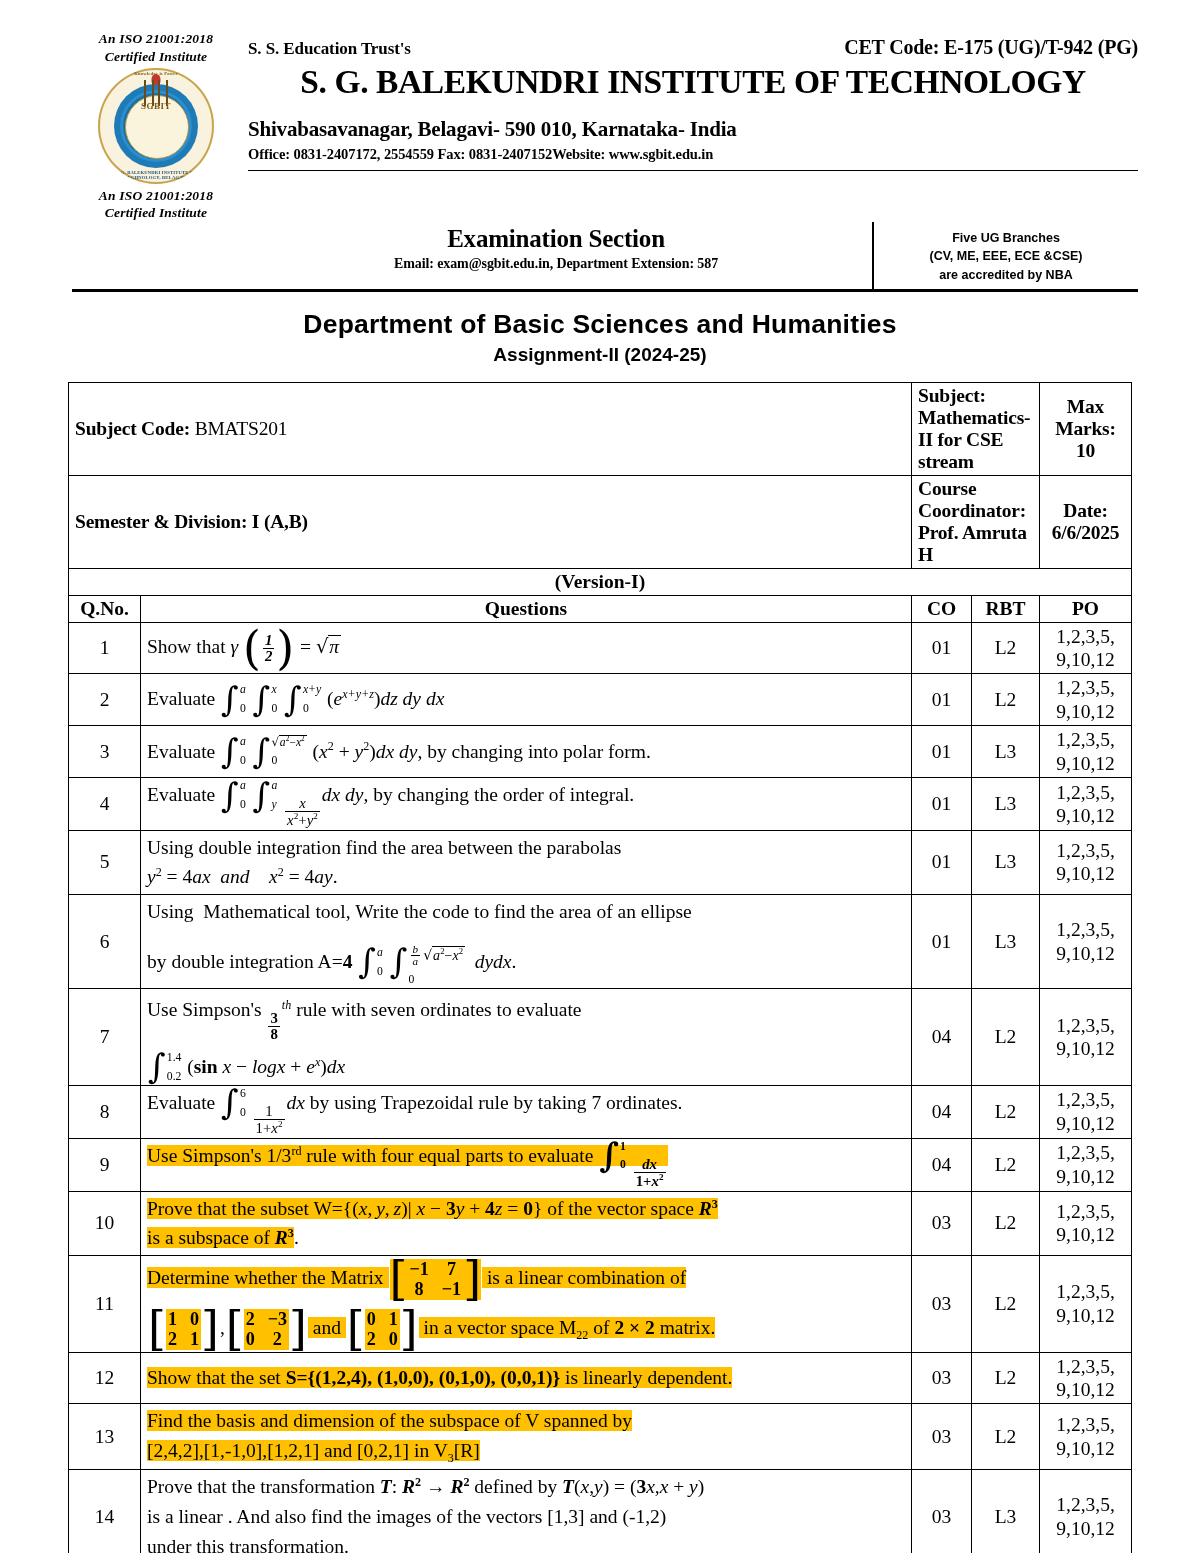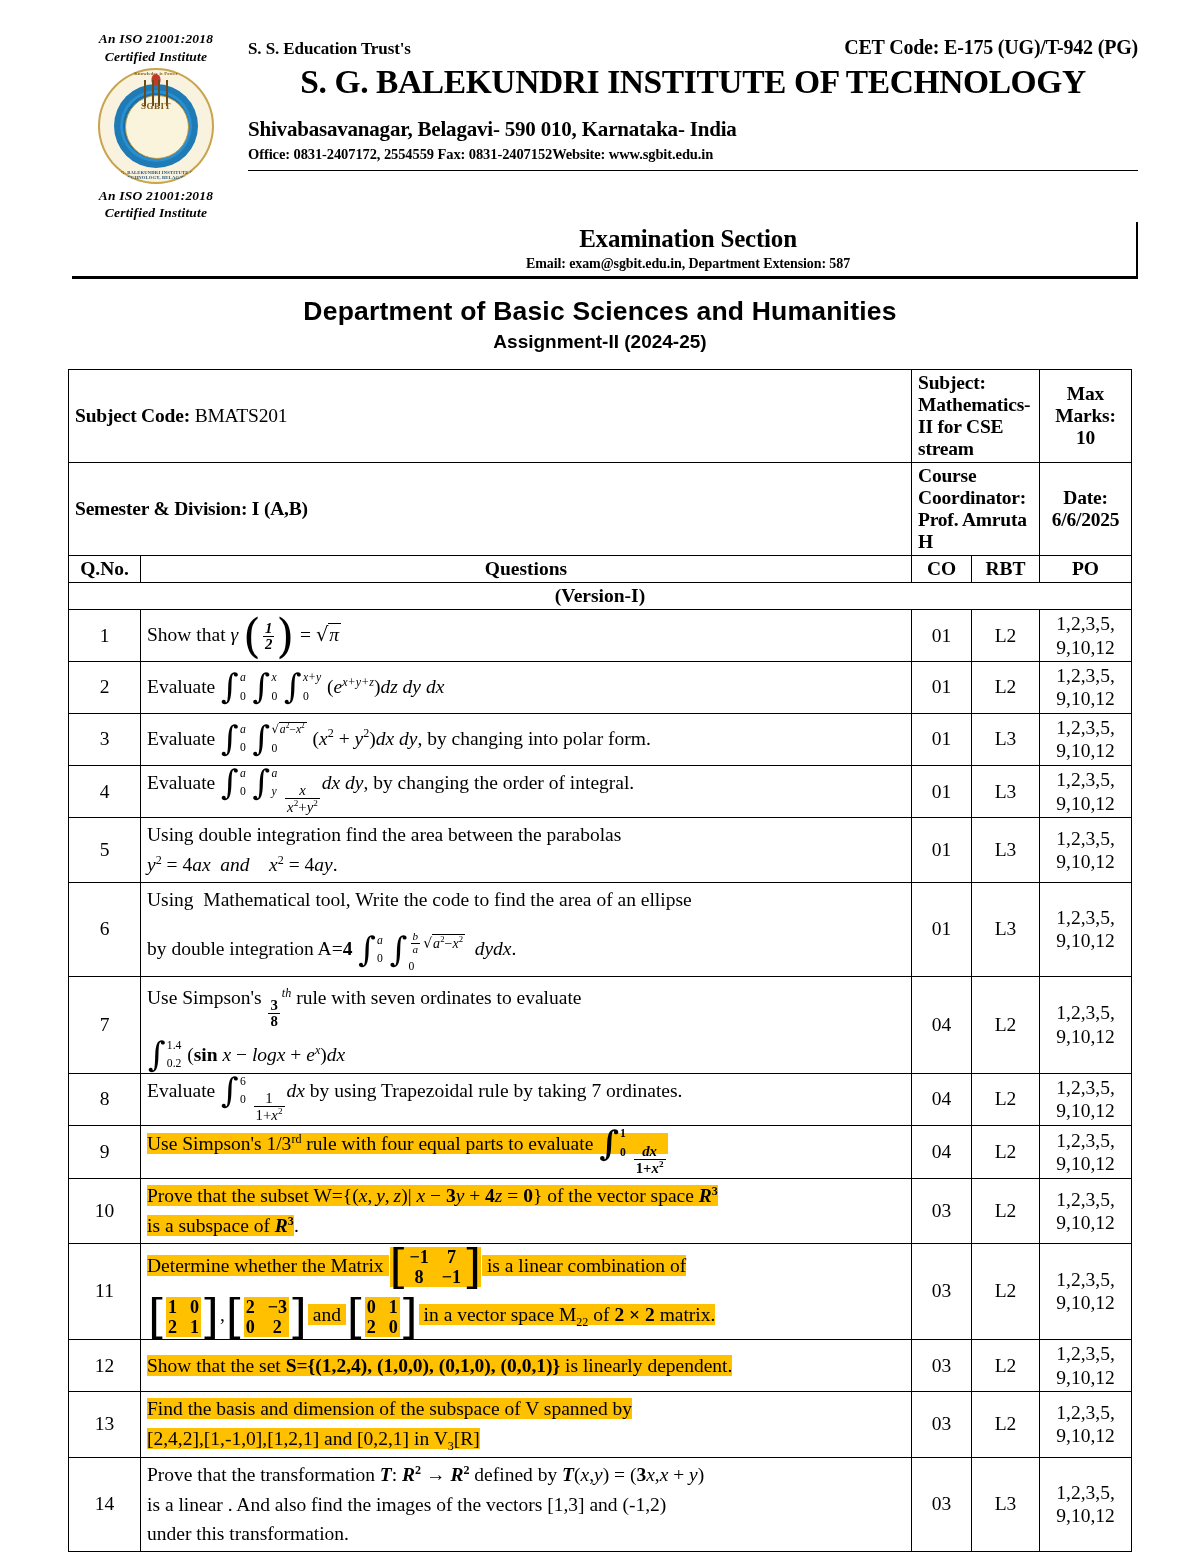--- a/index.html
+++ b/index.html
@@ -193,20 +193,25 @@
         <div class="addr">Shivabasavanagar, Belagavi- 590 010, Karnataka- India</div>
         <div class="contact">Office: 0831-2407172, 2554559    Fax: 0831-2407152Website: www.sgbit.edu.in</div>
       </div>
     </div>
 
     <div class="lh-bottom">
       <div class="exam-box">
         <div class="exam-title">Examination Section</div>
         <div class="exam-mail">Email: exam@sgbit.edu.in, Department Extension: 587</div>
       </div>
+      <div class="nba-box">
+        <div>Five UG Branches</div>
+        <div>(CV, ME, EEE, ECE &amp;CSE)</div>
+        <div class="b3">are accredited by NBA</div>
+      </div>
     </div>
   </div>
 
   <div class="dept">Department of Basic Sciences and Humanities</div>
   <div class="assign">Assignment-II (2024-25)</div>
 
   <table class="main">
     <colgroup>
       <col style="width:72px">
       <col>
@@ -222,28 +227,28 @@
         </td>
         <td class="meta" colspan="2">Subject: Mathematics-II for CSE stream</td>
         <td class="meta c">Max  Marks: 10</td>
       </tr>
       <tr>
         <td class="meta" colspan="2">Semester &amp; Division: I (A,B)</td>
         <td class="meta" colspan="2">Course Coordinator: Prof. Amruta H</td>
         <td class="meta c">Date: 6/6/2025</td>
       </tr>
       <tr>
+        <td class="version" colspan="5">(Version-I)</td>
+      </tr>
+      <tr>
         <td class="colhead">Q.No.</td>
         <td class="colhead">Questions</td>
         <td class="colhead">CO</td>
         <td class="colhead">RBT</td>
         <td class="colhead">PO</td>
-      </tr>
-      <tr>
-        <td class="version" colspan="5">(Version-I)</td>
       </tr>
 
       <tr>
         <td class="qno">1</td>
         <td class="qtext">
           Show that <i class="v">γ</i> <span class="mx">
               <span class="br">(</span>
               <span class="frac" style="font-style:italic;">
                 <span class="num">1</span>
                 <span class="den">2</span>

